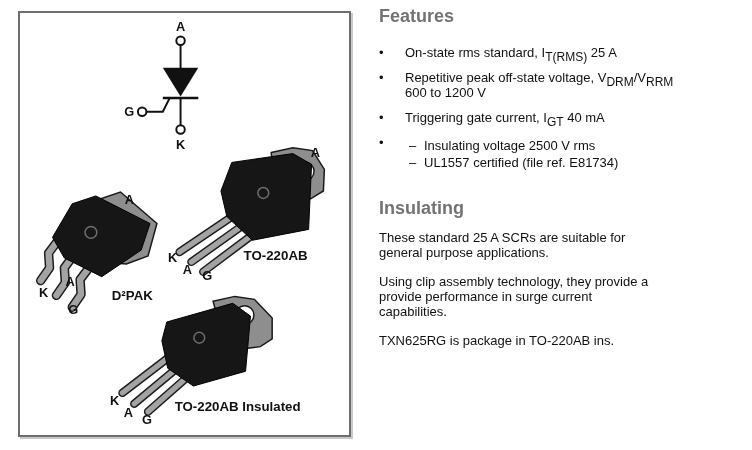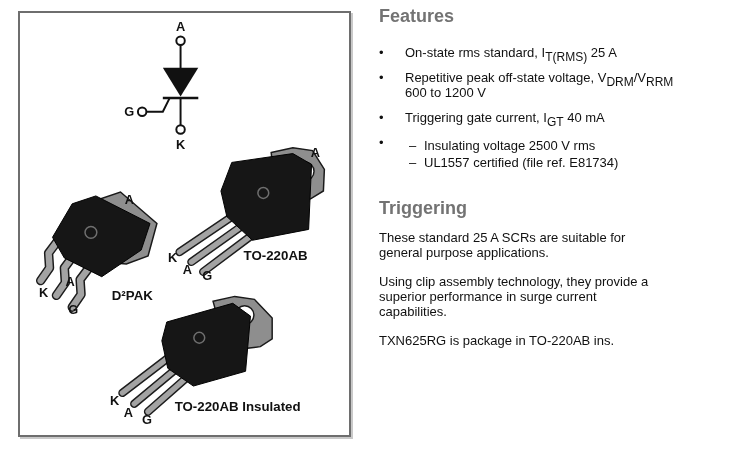--- a/index.html
+++ b/index.html
@@ -150,30 +150,30 @@
           </li>
           <li>
             <span class="dash">–</span>
             <span>UL1557 certified (file ref. E81734)</span>
           </li>
         </ul>
       </span>
     </li>
   </ul>
 
-  <h2 class="sect-title desc">Triggering</h2>
+  <h2 class="sect-title desc">Insulating</h2>
 
   <p class="para">
       <span class="ln">These standard 25 A SCRs are suitable for</span>
       <span class="ln">general purpose applications.</span>
     </p>
 
   <p class="para">
       <span class="ln">Using clip assembly technology, they provide a</span>
-      <span class="ln">superior performance in surge current</span>
+      <span class="ln">provide performance in surge current</span>
       <span class="ln">capabilities.</span>
     </p>
 
   <p class="para">
       <span class="ln">TXN625RG is package in TO-220AB ins.</span>
     </p>
 
 </div>
 
 </body></html>

